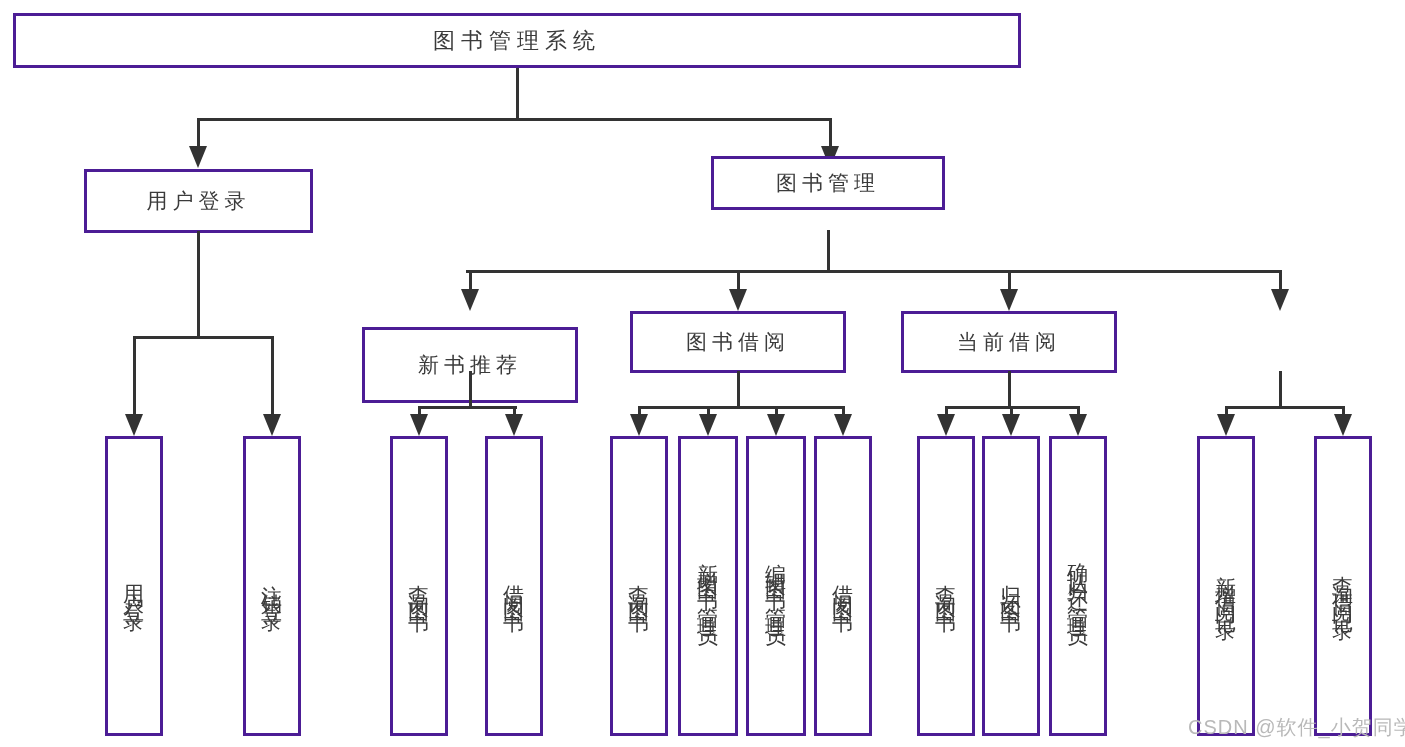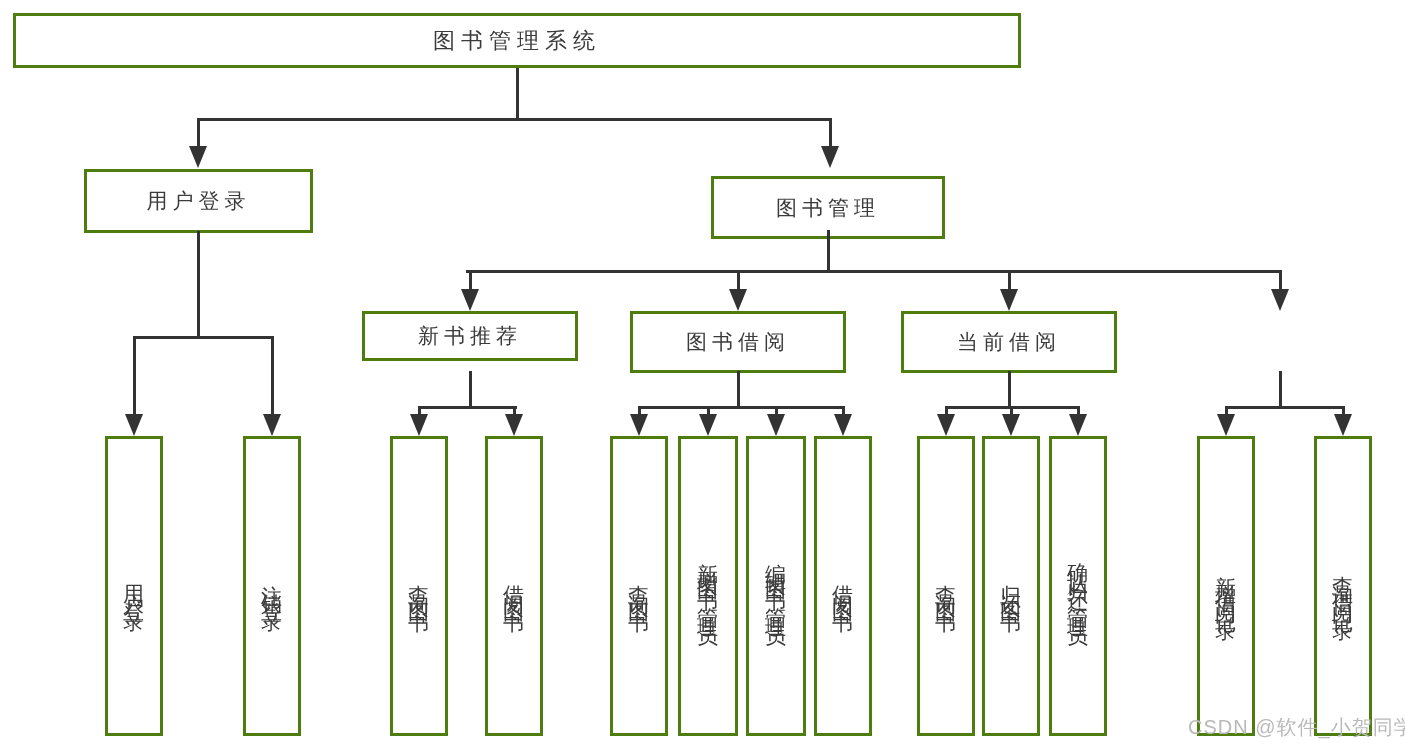--- a/index.html
+++ b/index.html
@@ -1,21 +1,21 @@
 <!DOCTYPE html>
 <html lang="zh"><head>
 <meta charset="utf-8">
 <style>
   html,body{margin:0;padding:0;background:#ffffff;}
   .stage{
     position:relative;width:1405px;height:747px;background:#ffffff;
     overflow:hidden;font-family:"Liberation Sans",sans-serif;color:#3b3b3b;
   }
   .box{
-    position:absolute;box-sizing:border-box;border:3px solid #4d7c0f;background:#ffffff;
+    position:absolute;box-sizing:border-box;border:3px solid #4c1d95;background:#ffffff;
     display:flex;align-items:center;justify-content:center;
   }
   .lbl{font-size:21px;letter-spacing:5px;white-space:nowrap;color:#3b3b3b;}
   .root-lbl{font-size:22px;letter-spacing:6px;}
   .leaf{top:436px;height:300px;width:58px;}
   .vtext{
     writing-mode:vertical-rl;text-orientation:mixed;
     font-size:21px;letter-spacing:9px;line-height:1;color:#3b3b3b;white-space:nowrap;
   }
   .vl{position:absolute;width:3px;background:#333333;}
@@ -44,38 +44,38 @@
     <div class="hl" style="left:197px;top:118px;width:635px"></div>
     <div class="vl" style="left:197px;top:120px;height:26px"></div>
     <div class="arr" style="left:189px;top:146px"></div>
     <div class="vl" style="left:829px;top:120px;height:26px"></div>
     <div class="arr" style="left:821px;top:146px"></div>
   </div>
 
   <div class="box" style="left:84px;top:169px;width:229px;height:64px">
     <span class="lbl">用户登录</span>
   </div>
-  <div class="box" style="left:711px;top:176px;width:234px;height:63px">
+  <div class="box" style="left:711px;top:156px;width:234px;height:54px">
     <span class="lbl">图书管理</span>
   </div>
 
   <div>
     <div class="vl" style="left:827px;top:230px;height:42px"></div>
     <div class="hl" style="left:466px;top:270px;width:816px"></div>
     <div class="vl" style="left:469px;top:272px;height:17px"></div>
     <div class="arr" style="left:461px;top:289px"></div>
     <div class="vl" style="left:737px;top:272px;height:17px"></div>
     <div class="arr" style="left:729px;top:289px"></div>
     <div class="vl" style="left:1008px;top:272px;height:17px"></div>
     <div class="arr" style="left:1000px;top:289px"></div>
     <div class="vl" style="left:1279px;top:272px;height:17px"></div>
     <div class="arr" style="left:1271px;top:289px"></div>
   </div>
 
-  <div class="box" style="left:362px;top:311px;width:216px;height:50px">
+  <div class="box" style="left:362px;top:327px;width:216px;height:76px">
     <span class="lbl">新书推荐</span>
   </div>
   <div class="box" style="left:901px;top:311px;width:216px;height:62px">
     <span class="lbl">当前借阅</span>
   </div>
   <div class="box" style="left:630px;top:311px;width:216px;height:62px">
     <span class="lbl">图书借阅</span>
   </div>
 
   <div>

